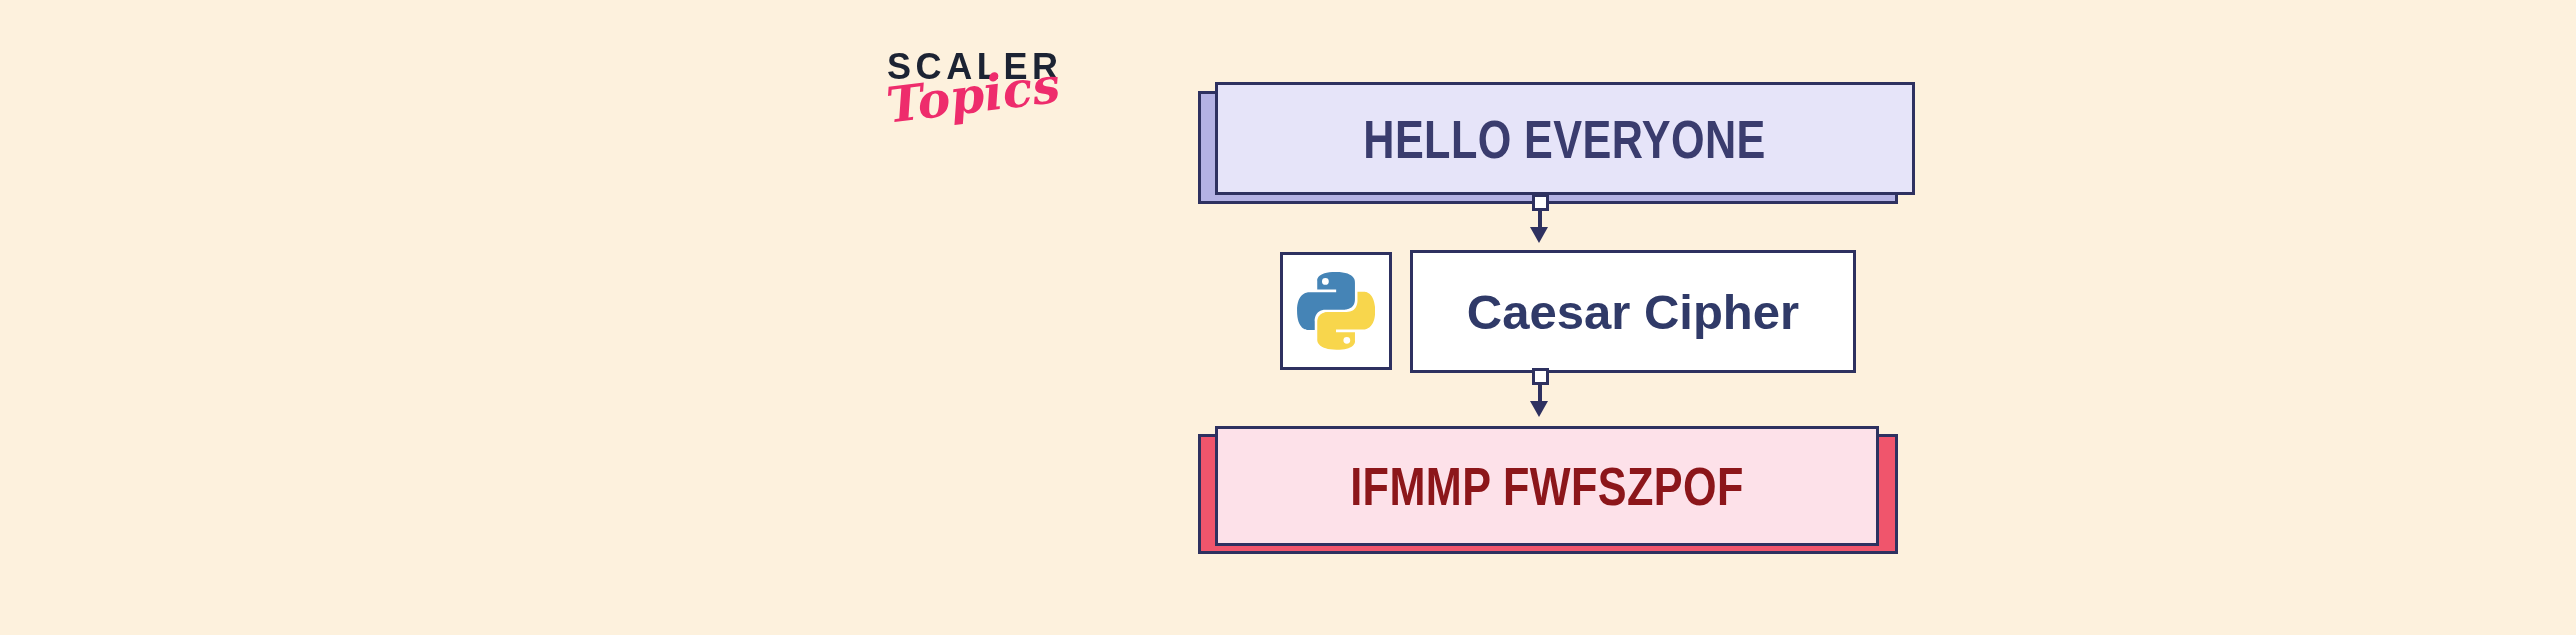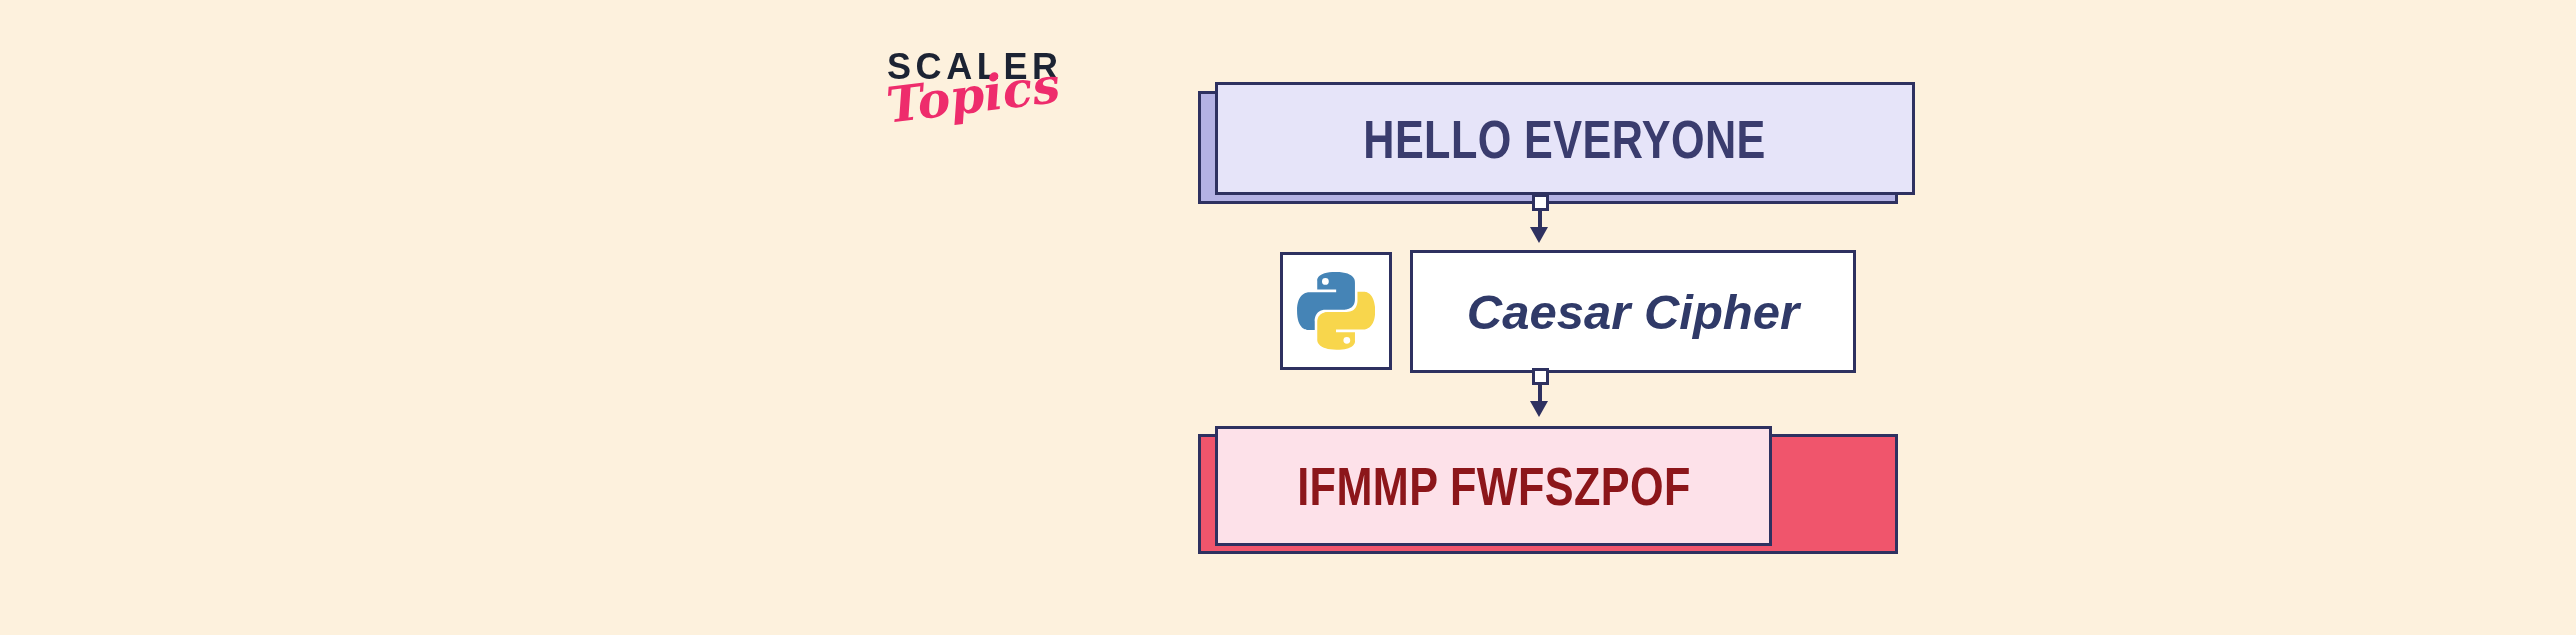--- a/index.html
+++ b/index.html
@@ -28,25 +28,25 @@
   .box-shadow{position:absolute;border:3.1px solid var(--navy);z-index:1;}
 
   .hello-shadow{left:1198px;top:91px;width:700px;height:113px;background:var(--lavender-shadow);}
   .hello-box{left:1191px;top:82px;width:700px;height:113px;background:var(--lavender);}
   .hello-label{font-size:54px;font-weight:700;color:var(--hello-text);
     transform:scaleX(0.8);white-space:nowrap;letter-spacing:0.5px;}
 
   .python-box{left:1256px;top:252px;width:112px;height:118px;background:var(--white);}
   .python-box svg{width:78px;height:78px;display:block;}
 
-  .caesar-box{left:1386px;top:250px;width:446px;height:123px;background:var(--white);border-width:3.6px;font-style:italic;}
+  .caesar-box{left:1386px;top:250px;width:446px;height:123px;background:var(--white);border-width:3.6px;}
   .caesar-label{font-size:49px;font-weight:700;color:var(--caesar-text);white-space:nowrap;}
 
   .output-shadow{left:1198px;top:434px;width:700px;height:120px;background:var(--pink-shadow);}
-  .output-box{left:1191px;top:426px;width:557px;height:120px;background:var(--pink);}
+  .output-box{left:1191px;top:426px;width:664px;height:120px;background:var(--pink);}
   .output-label{font-size:54px;font-weight:700;color:var(--maroon);
     transform:scaleX(0.8);white-space:nowrap;letter-spacing:0.5px;}
 
   
   .connector-square{position:absolute;width:16.5px;height:16.5px;background:var(--white);
     border:3.1px solid var(--navy);z-index:3;}
   .arrow-line{position:absolute;width:3.6px;background:var(--navy);z-index:3;}
   .arrow-head{position:absolute;width:0;height:0;z-index:3;
     border-left:9.8px solid transparent;border-right:9.8px solid transparent;
     border-top:16.5px solid var(--navy);}

